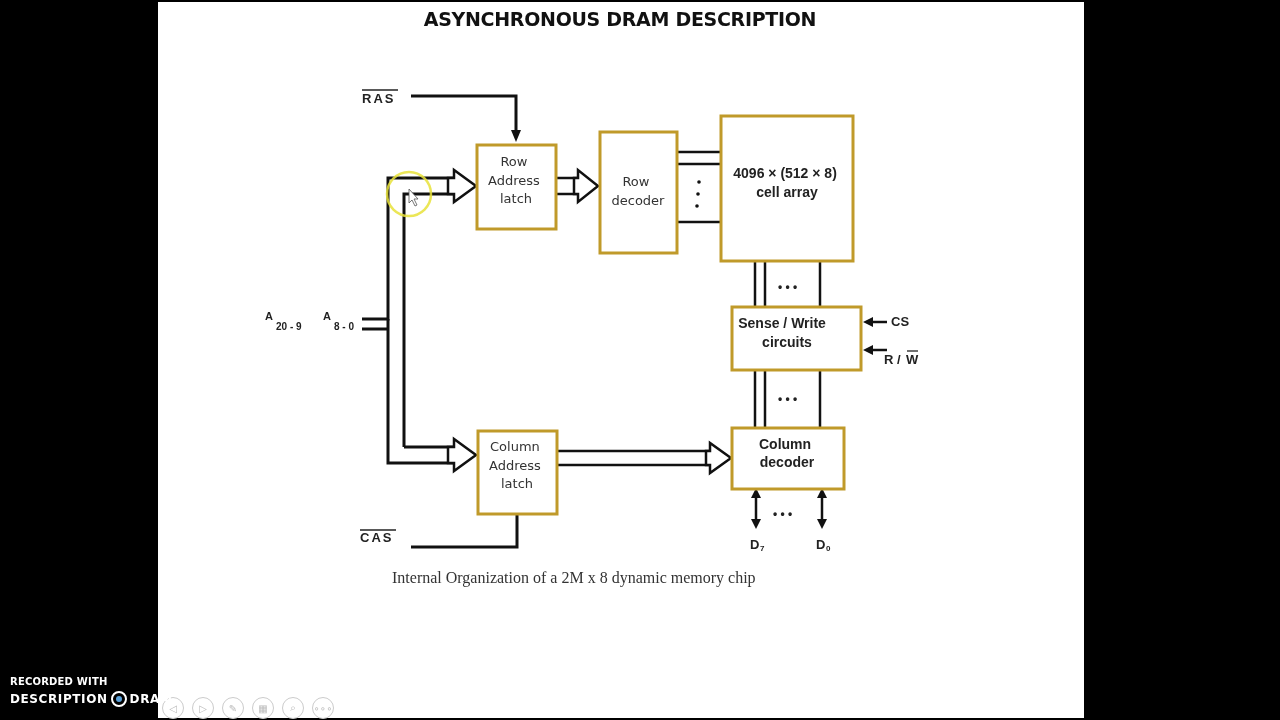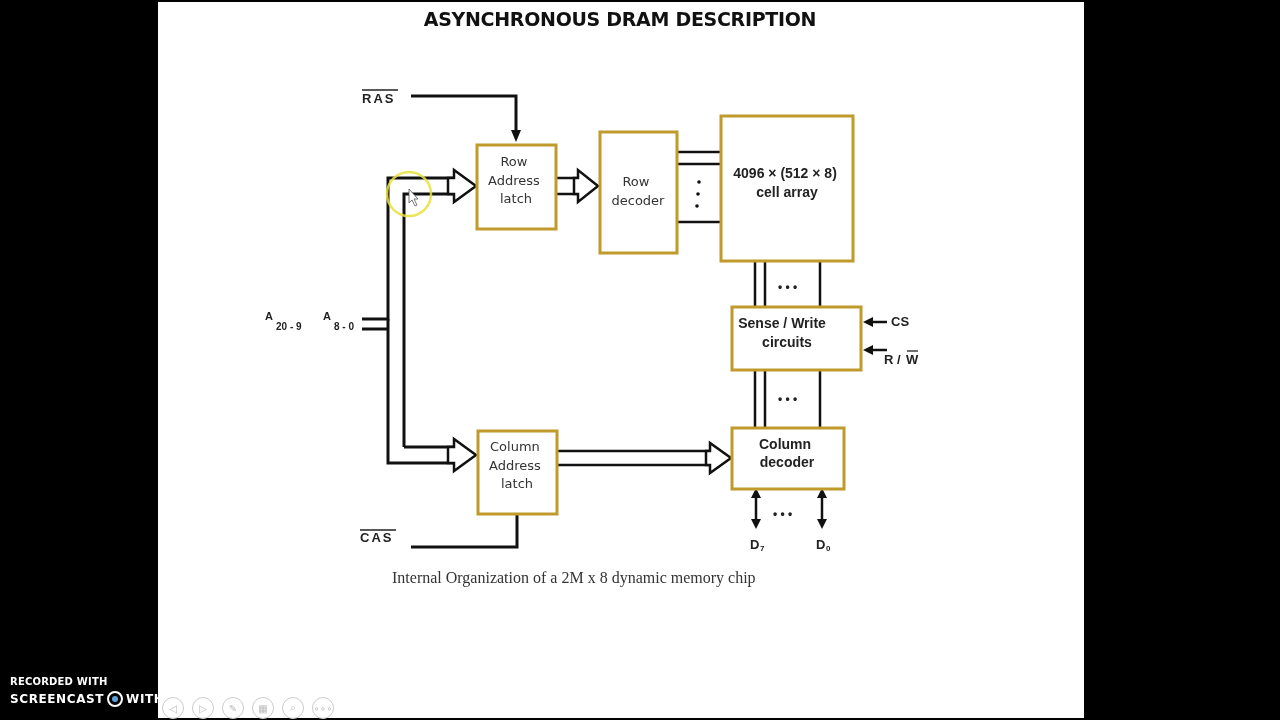--- a/index.html
+++ b/index.html
@@ -160,17 +160,17 @@
   <div class="ctrl">▷</div>
   <div class="ctrl">✎</div>
   <div class="ctrl">▦</div>
   <div class="ctrl">⌕</div>
   <div class="ctrl">∘∘∘</div>
 </div>
 
 <div id="watermark">
   <div class="rec">RECORDED WITH</div>
   <div class="brand">
-    <span>SCREENCAST</span>
+    <span>DESCRIPTION</span>
     <span class="ring"></span>
-    <span>WITH</span>
+    <span>DRAM</span>
   </div>
 </div>
 
 </body></html>

